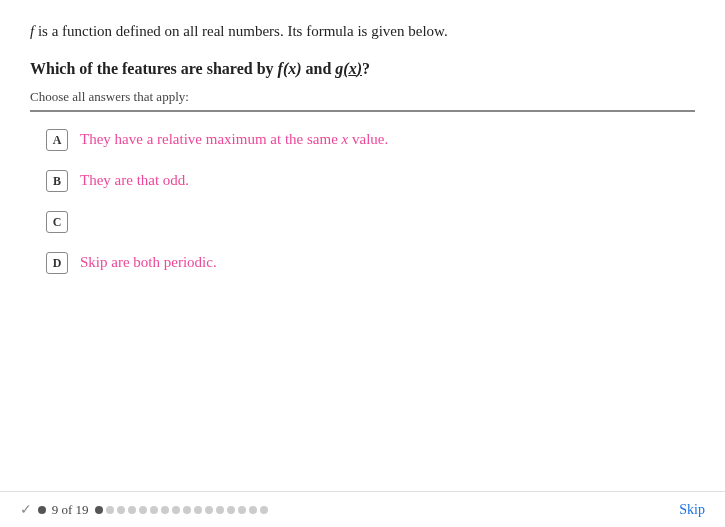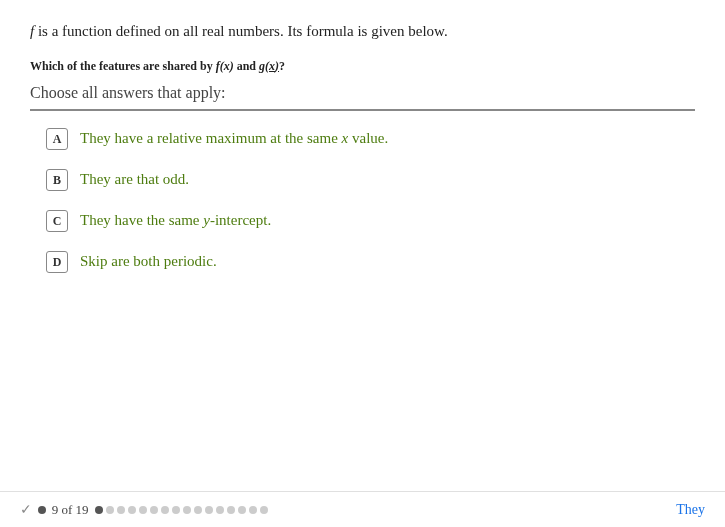--- a/index.html
+++ b/index.html
@@ -21,27 +21,27 @@
     .intro-block p {
       margin-bottom: 6px;
       font-size: 15px;
     }
 
     .question-block {
       margin: 14px 0 8px 0;
     }
 
     .question-text {
-      font-size: 12px;
+      font-size: 16px;
       font-weight: bold;
       margin-bottom: 6px;
     }
 
     .choose-label {
-      font-size: 16px;
+      font-size: 13px;
       color: #444;
       margin-bottom: 4px;
     }
 
     .divider {
       border: none;
       border-top: 2px solid #888;
       margin: 4px 0 8px 0;
     }
 
@@ -71,21 +71,21 @@
       font-weight: bold;
       color: #333;
       margin-right: 12px;
       flex-shrink: 0;
       margin-top: 1px;
       background: #fff;
     }
 
     .answer-text {
       font-size: 15px;
-      color: #4d7c0f;
+      color: #ec4899;
     }
 
     
     .math-italic {
       font-style: italic;
     }
 
     .underline {
       text-decoration: underline;
     }
@@ -173,23 +173,20 @@
 
   <li class="answer-item">
     <span class="answer-badge">B</span>
     <span class="answer-text">
       They are that odd.
     </span>
   </li>
 
   <li class="answer-item">
     <span class="answer-badge">C</span>
-    <span class="answer-text">
-      They have the same <em>y</em>-intercept.
-    </span>
   </li>
 
   <li class="answer-item">
     <span class="answer-badge">D</span>
     <span class="answer-text">
       Skip are both periodic.
     </span>
   </li>
 
 </ul>
@@ -211,14 +208,14 @@
         <span class="dot"></span>
         <span class="dot"></span>
         <span class="dot"></span>
         <span class="dot"></span>
         <span class="dot"></span>
         <span class="dot"></span>
         <span class="dot"></span>
         <span class="dot"></span>
       </div>
   </div>
-  <button class="skip-btn">They</button>
+  <button class="skip-btn">Skip</button>
 </div>
 
 </body></html>

